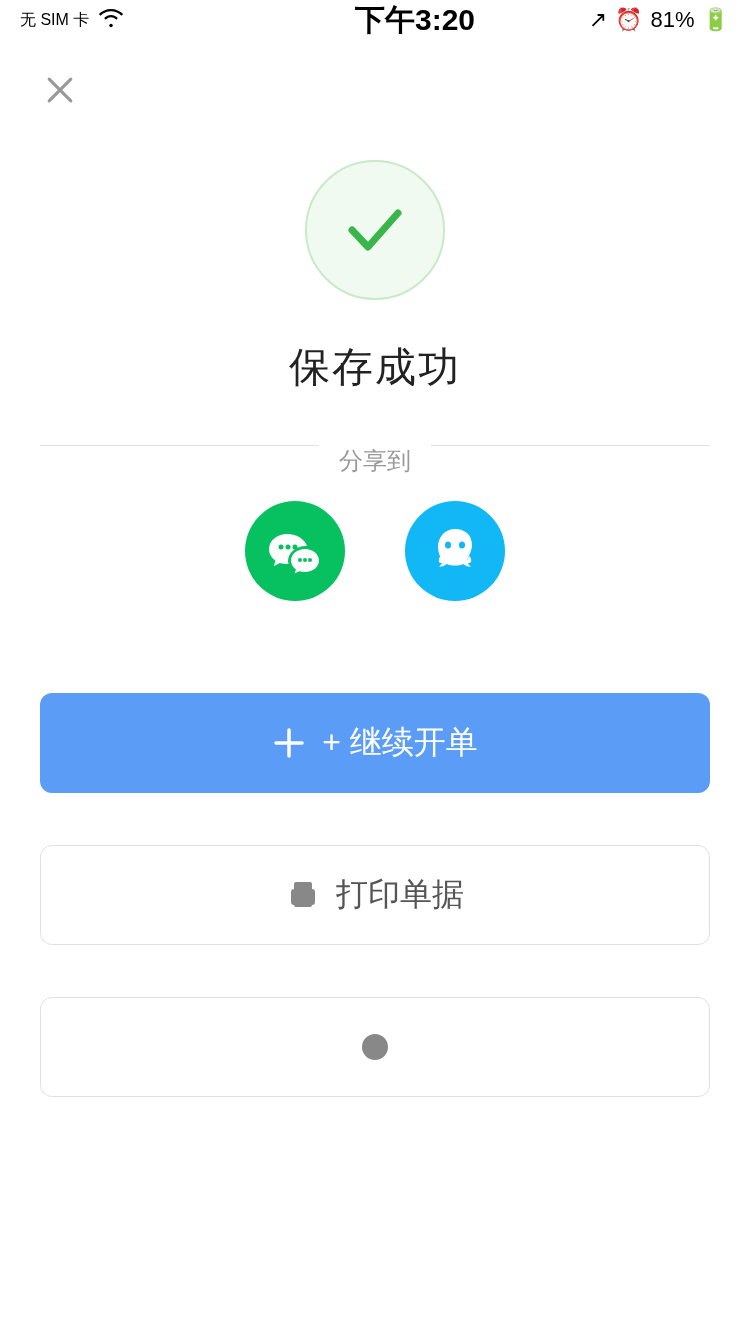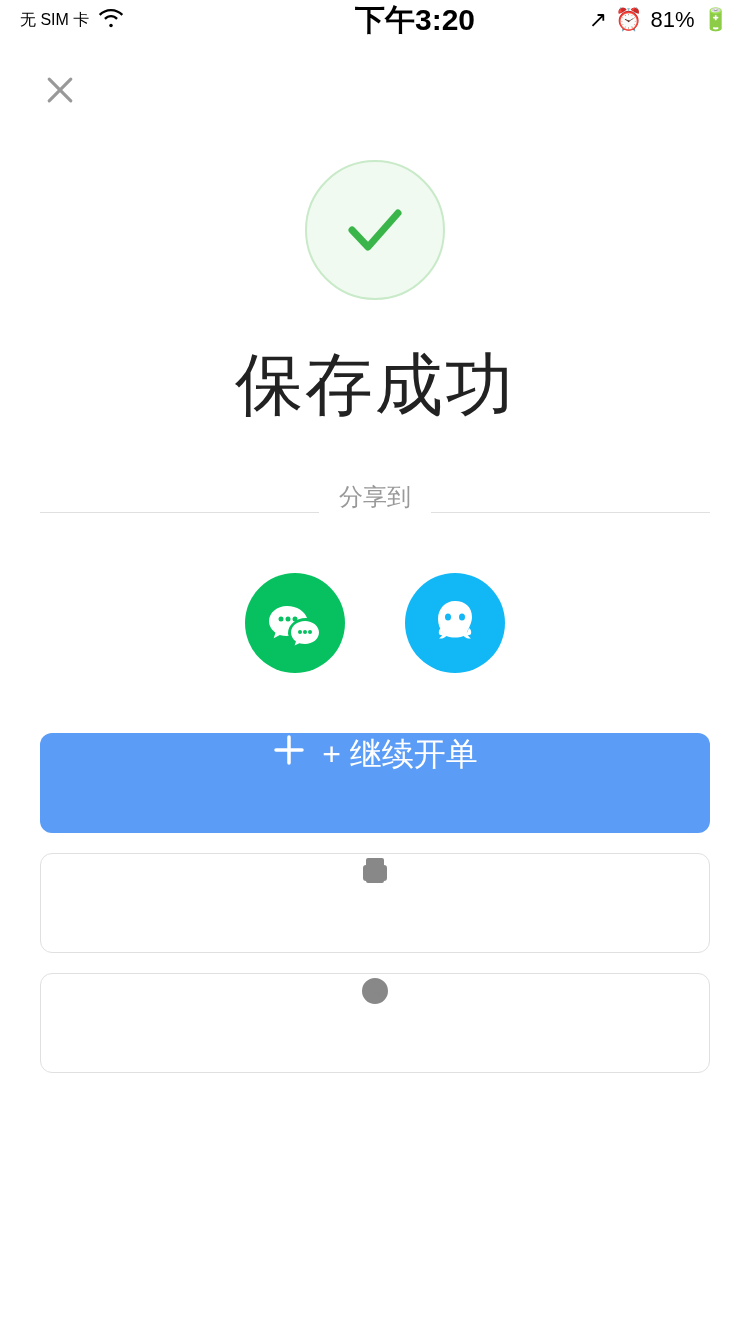--- a/index.html
+++ b/index.html
@@ -90,34 +90,34 @@
       margin-top: 20px;
       margin-bottom: 40px;
     }
     .success-circle svg {
       width: 70px;
       height: 70px;
     }
 
     
     .success-title {
-      font-size: 68px;
+      font-size: 41px;
       color: #222;
       font-weight: 400;
       margin-bottom: 50px;
       letter-spacing: 2px;
     }
 
     
     .share-divider {
       width: 100%;
       display: flex;
-      align-items: flex-end;
+      align-items: flex-start;
       gap: 20px;
-      margin-bottom: 60px;
+      margin-bottom: 24px;
     }
     .share-divider .line {
       flex: 1;
       height: 1px;
       background: #e0e0e0;
     }
     .share-divider .share-label {
       font-size: 24px;
       color: #999;
     }
@@ -155,24 +155,26 @@
       display: flex;
       flex-direction: column;
       gap: 20px;
     }
     .btn {
       width: 100%;
       height: 100px;
       border-radius: 12px;
       border: none;
       display: flex;
+      align-items: center;
       justify-content: center;
       gap: 16px;
       font-size: 32px;
       cursor: pointer;
+      margin-top: 32px;
     }
     .btn-primary {
       background: #5b9cf6;
       color: #fff;
       border: none;
     }
     .btn-secondary {
       background: #fff;
       color: #555;
       border: 1px solid #e0e0e0;
@@ -269,20 +271,21 @@
       <span>+ 继续开单</span>
     </button>
 
     <button class="btn btn-secondary">
       <svg viewBox="0 0 34 34" fill="none" stroke="#888" stroke-width="2">
         <rect x="6" y="12" width="22" height="14" rx="2" stroke="#888" stroke-width="2"></rect>
         <rect x="9" y="5" width="16" height="9" rx="1" stroke="#888" stroke-width="2"></rect>
         <rect x="9" y="20" width="16" height="8" rx="1" fill="none" stroke="#888" stroke-width="2"></rect>
         <circle cx="25" cy="17" r="1.5" fill="#888"></circle>
       </svg>
+      <span>打印单据</span>
     </button>
 
     <button class="btn btn-secondary">
       <svg viewBox="0 0 34 34" fill="none">
         <circle cx="17" cy="17" r="12" stroke="#888" stroke-width="2"></circle>
         <polyline points="17,9 17,17 22,22" stroke="#888" stroke-width="2" stroke-linecap="round" stroke-linejoin="round"></polyline>
       </svg>
     </button>
 
   </div>

